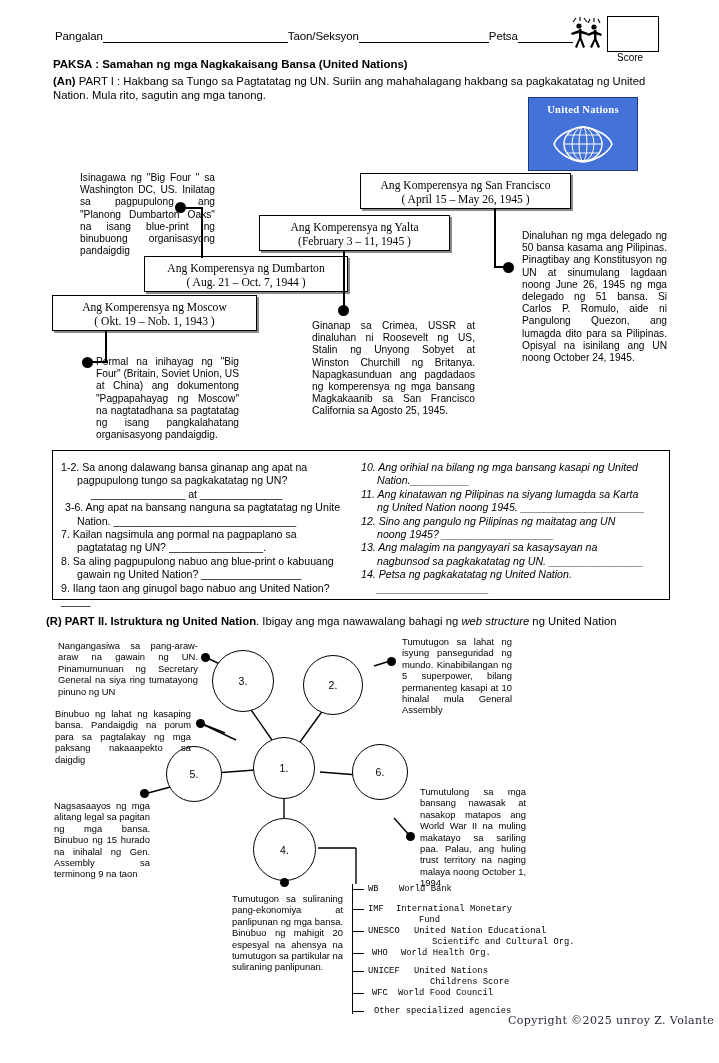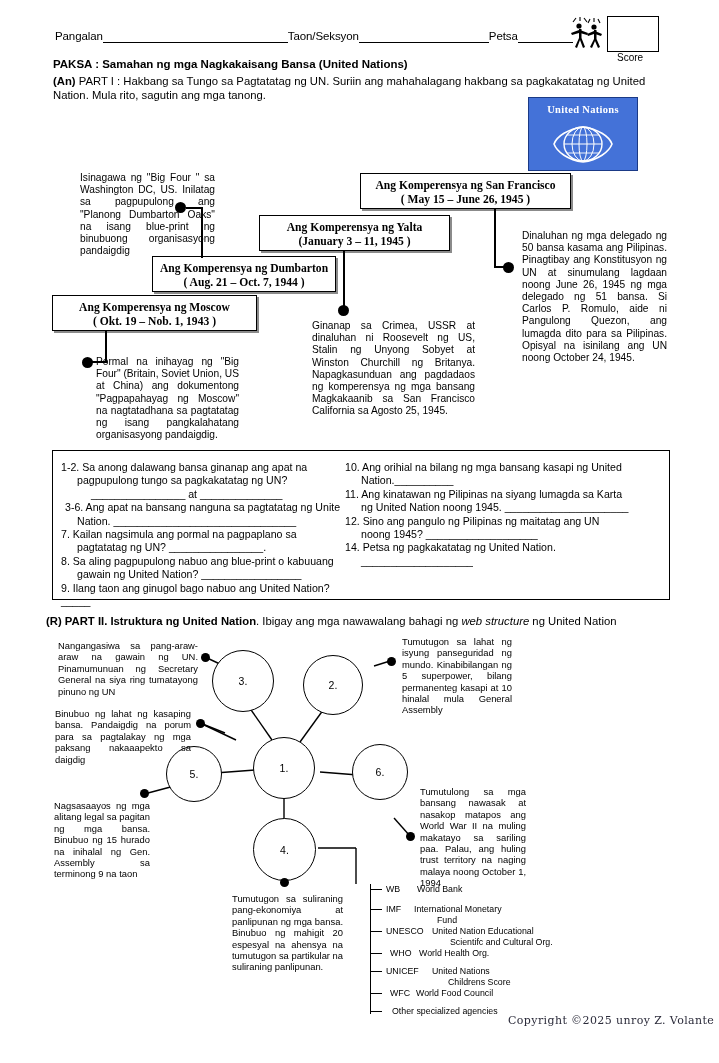--- a/index.html
+++ b/index.html
@@ -105,21 +105,21 @@
     transform: translateX(-50%);
   }
 
   
   .tl-box {
     position: absolute;
     border: 1.4px solid #000;
     background: #fff;
     box-shadow: 2px 2px 0 #8b8b8b;
     font-family: "Liberation Serif", serif;
-    font-weight: bold;
+    font-weight: normal;
     font-size: 11.6px;
     line-height: 14px;
     text-align: center;
     padding-top: 5px;
     box-sizing: border-box;
   }
   .note {
     position: absolute;
     font-size: 10.2px;
     line-height: 12.2px;
@@ -190,24 +190,25 @@
     position: absolute;
     width: 9px;
     height: 9px;
     border-radius: 50%;
     background: #000;
   }
 
   
   .ag-list {
     position: absolute;
-    left: 370px;
+    left: 352px;
     top: 884px;
     width: 200px;
     height: 130px;
+    font-family: Liberation Mono, monospace;
   }
   .ag-spine {
     position: absolute;
     left: 0; top: 0;
     width: 1.3px;
     height: 130px;
     background: #000;
   }
   .ag-row {
     position: absolute;
@@ -300,33 +301,33 @@
       <path d="M35 7 C20 9 9 16 6 24 C9 32 20 40 35 42" fill="none" stroke="#ffffff" stroke-width="1.6"></path>
       <path d="M35 7 C50 9 61 16 64 24 C61 32 50 40 35 42" fill="none" stroke="#ffffff" stroke-width="1.6"></path>
     </svg>
   </div>
 
   <div class="tl-box" style="left:52px; top:295px; width:205px; height:36px;">
     <div>Ang Komperensya ng Moscow</div>
     <div>( Okt. 19 – Nob. 1, 1943 )</div>
   </div>
 
-  <div class="tl-box" style="left:152px; top:256px; width:184px; height:36px;">
+  <div class="tl-box" style="left:144px; top:256px; width:204px; height:36px;">
     <div>Ang Komperensya ng Dumbarton</div>
     <div>( Aug. 21 – Oct. 7, 1944 )</div>
   </div>
 
   <div class="tl-box" style="left:259px; top:215px; width:191px; height:36px;">
     <div>Ang Komperensya ng Yalta</div>
-    <div>(January 3 – 11, 1945 )</div>
+    <div>(February 3 – 11, 1945 )</div>
   </div>
 
   <div class="tl-box" style="left:360px; top:173px; width:211px; height:36px;">
     <div>Ang Komperensya ng San Francisco</div>
-    <div>( May 15 – June 26, 1945 )</div>
+    <div>( April 15 – May 26, 1945 )</div>
   </div>
 
   <div class="ln" style="left:201px; top:208px; width:2px; height:50px;"></div>
   <div class="ln" style="left:186px; top:207px; width:17px; height:2px;"></div>
   <div class="dot" style="left:175px; top:202px;"></div>
   <div class="note ital" style="left:80px; top:172px; width:135px;">
     <span>Isinagawa ng "Big Four " sa Washington DC, US. Inilatag sa pagpupulong ang "Planong Dumbarton Oaks" na isang blue-print ng binubuong organisasyong pandaigdig</span>
   </div>
 
   <div class="ln" style="left:105px; top:331px; width:2px; height:31px;"></div>
@@ -355,27 +356,29 @@
       <div class="item" style="padding-left:16px">pagpupulong tungo sa pagkakatatag ng UN?</div>
       <div class="item" style="padding-left:30px">________________ at ______________</div>
       <div class="item" style="padding-left:4px">3-6. Ang apat na bansang nanguna sa pagtatatag ng Unite</div>
       <div class="item" style="padding-left:16px">Nation. _______________________________</div>
       <div class="item">7. Kailan nagsimula ang pormal na pagpaplano sa</div>
       <div class="item" style="padding-left:16px">pagtatatag ng UN? ________________.</div>
       <div class="item">8. Sa aling pagpupulong nabuo ang blue-print o kabuuang</div>
       <div class="item" style="padding-left:16px">gawain ng United Nation? _________________</div>
       <div class="item">9. Ilang taon ang ginugol bago nabuo ang United Nation?_____</div>
     </div>
-    <div class="q-col" style="left:292px; top:10px; width:305px;">
+    <div class="q-col" style="left:308px; top:10px; width:305px;font-style:italic;">
       <div class="item">10. Ang orihial na bilang ng mga bansang kasapi ng United</div>
       <div class="item" style="padding-left:16px">Nation.__________</div>
       <div class="item">11. Ang kinatawan ng Pilipinas na siyang lumagda sa Karta</div>
       <div class="item" style="padding-left:16px">ng United Nation noong 1945. _____________________</div>
       <div class="item">12. Sino ang pangulo ng Pilipinas ng maitatag ang UN</div>
       <div class="item" style="padding-left:16px">noong 1945? ___________________</div>
+      <div class="item">13. Ang malagim na pangyayari sa kasaysayan na</div>
+      <div class="item" style="padding-left:16px">nagbunsod sa pagkakatatag ng UN. ________________</div>
       <div class="item">14. Petsa ng pagkakatatag ng United Nation.</div>
       <div class="item" style="padding-left:16px">___________________</div>
     </div>
   </div>
 
   <div class="part2">
     <b>(R)</b>
     <b>PART II. Istruktura ng United Nation</b><span>. Ibigay ang mga nawawalang bahagi ng </span><i>web structure</i><span> ng United Nation</span>
   </div>
 

